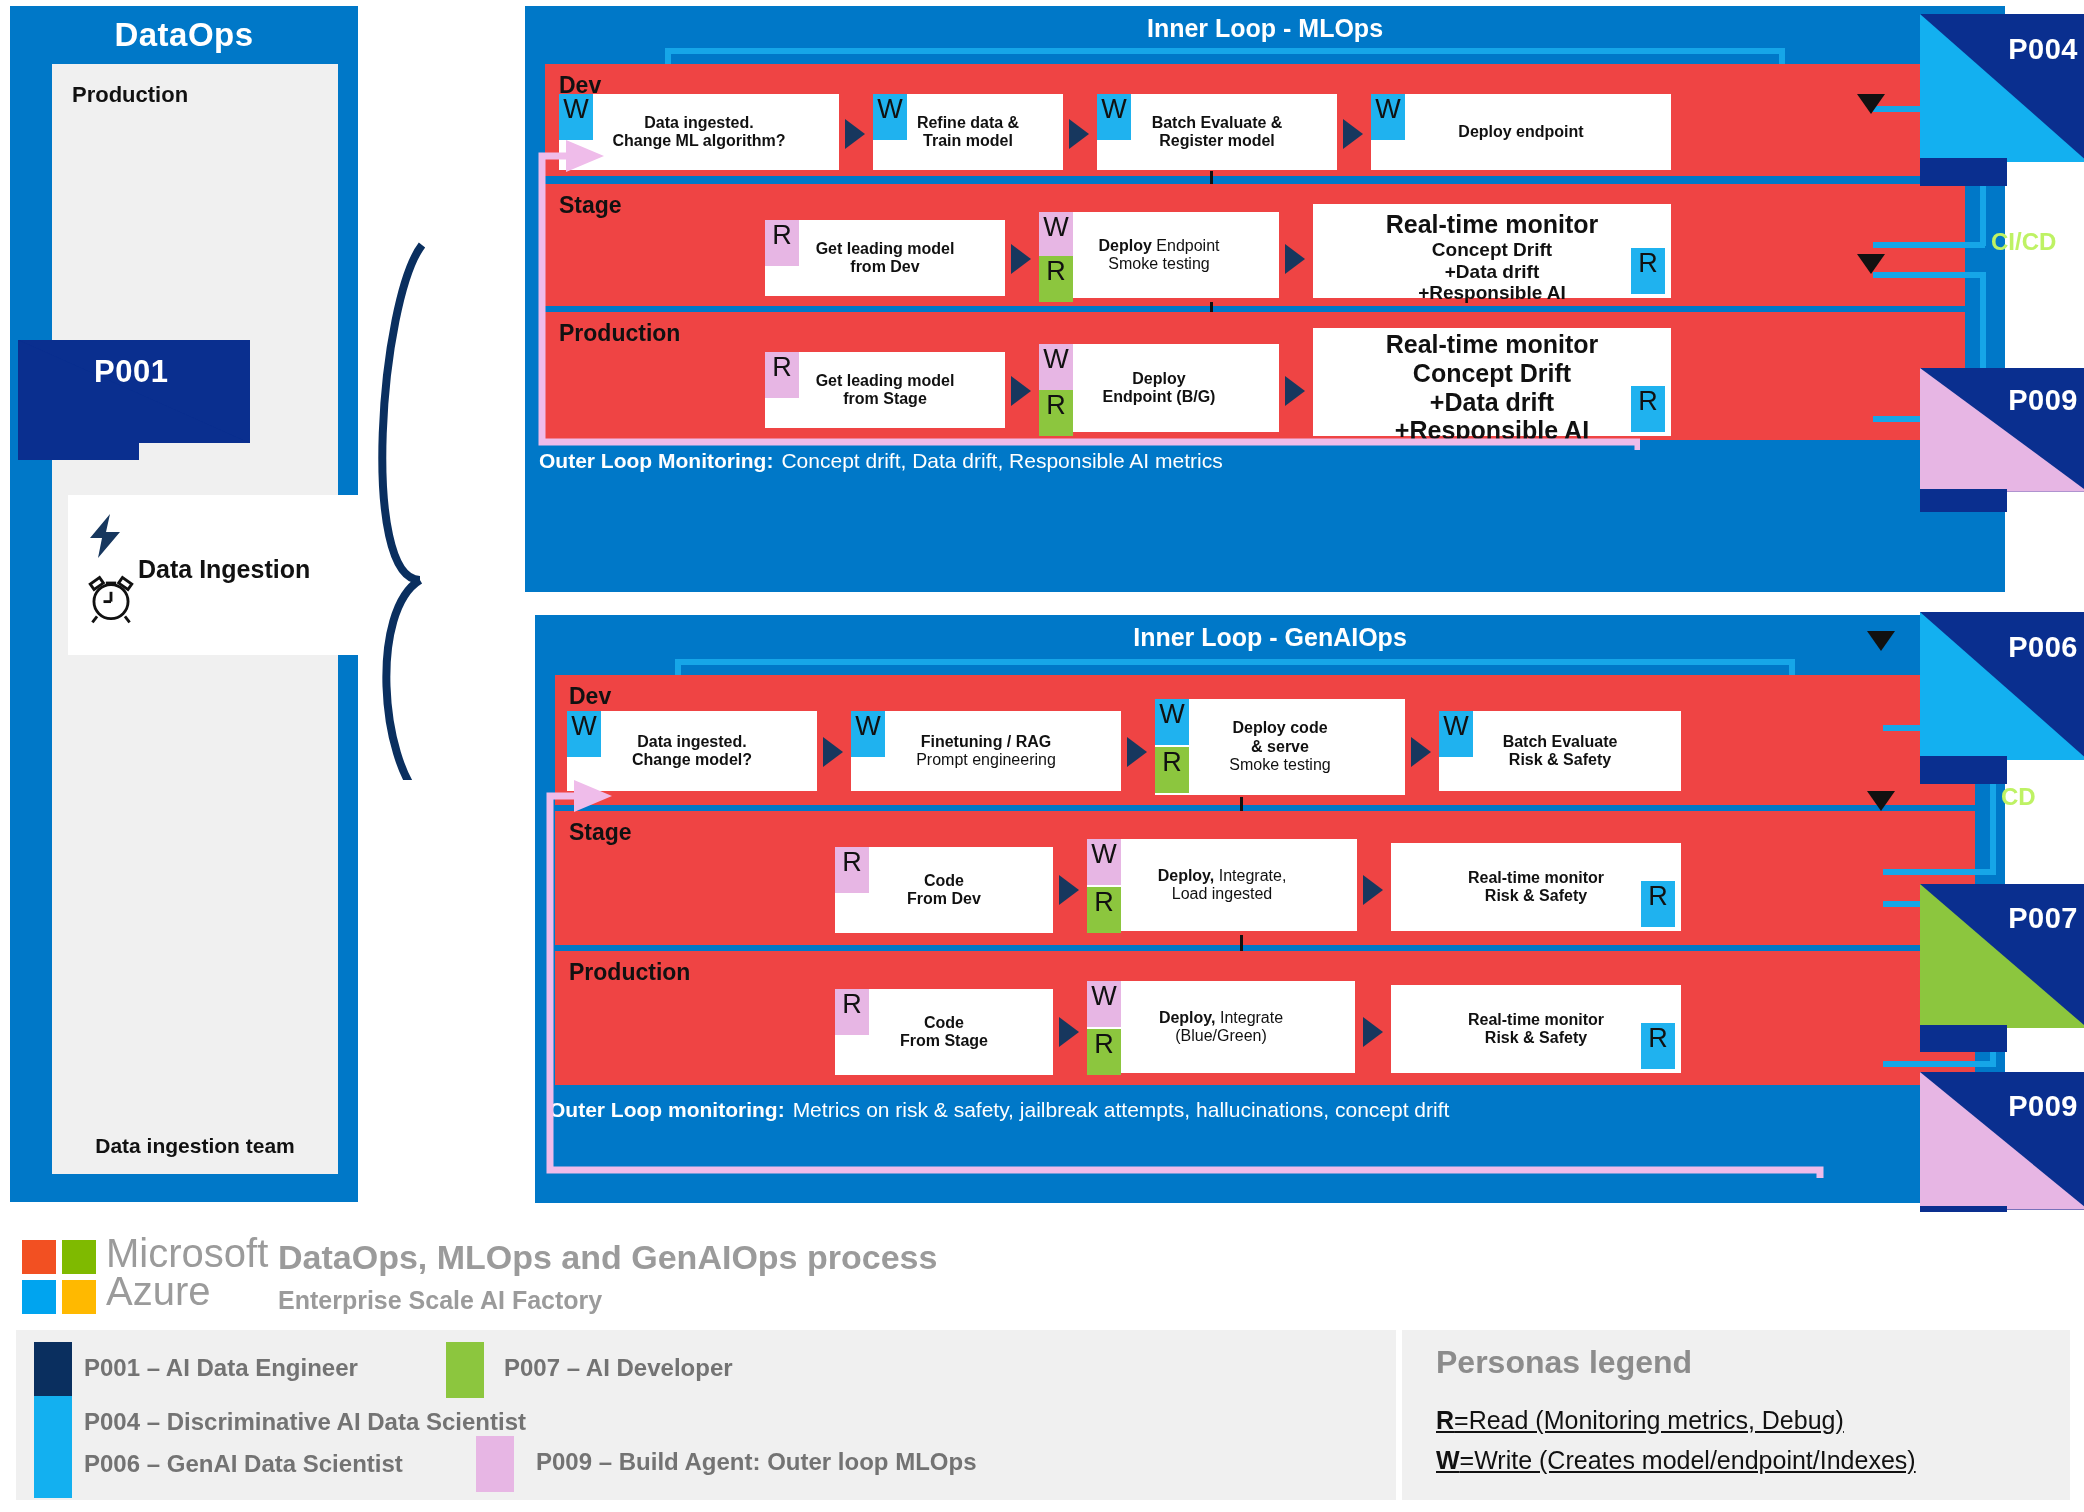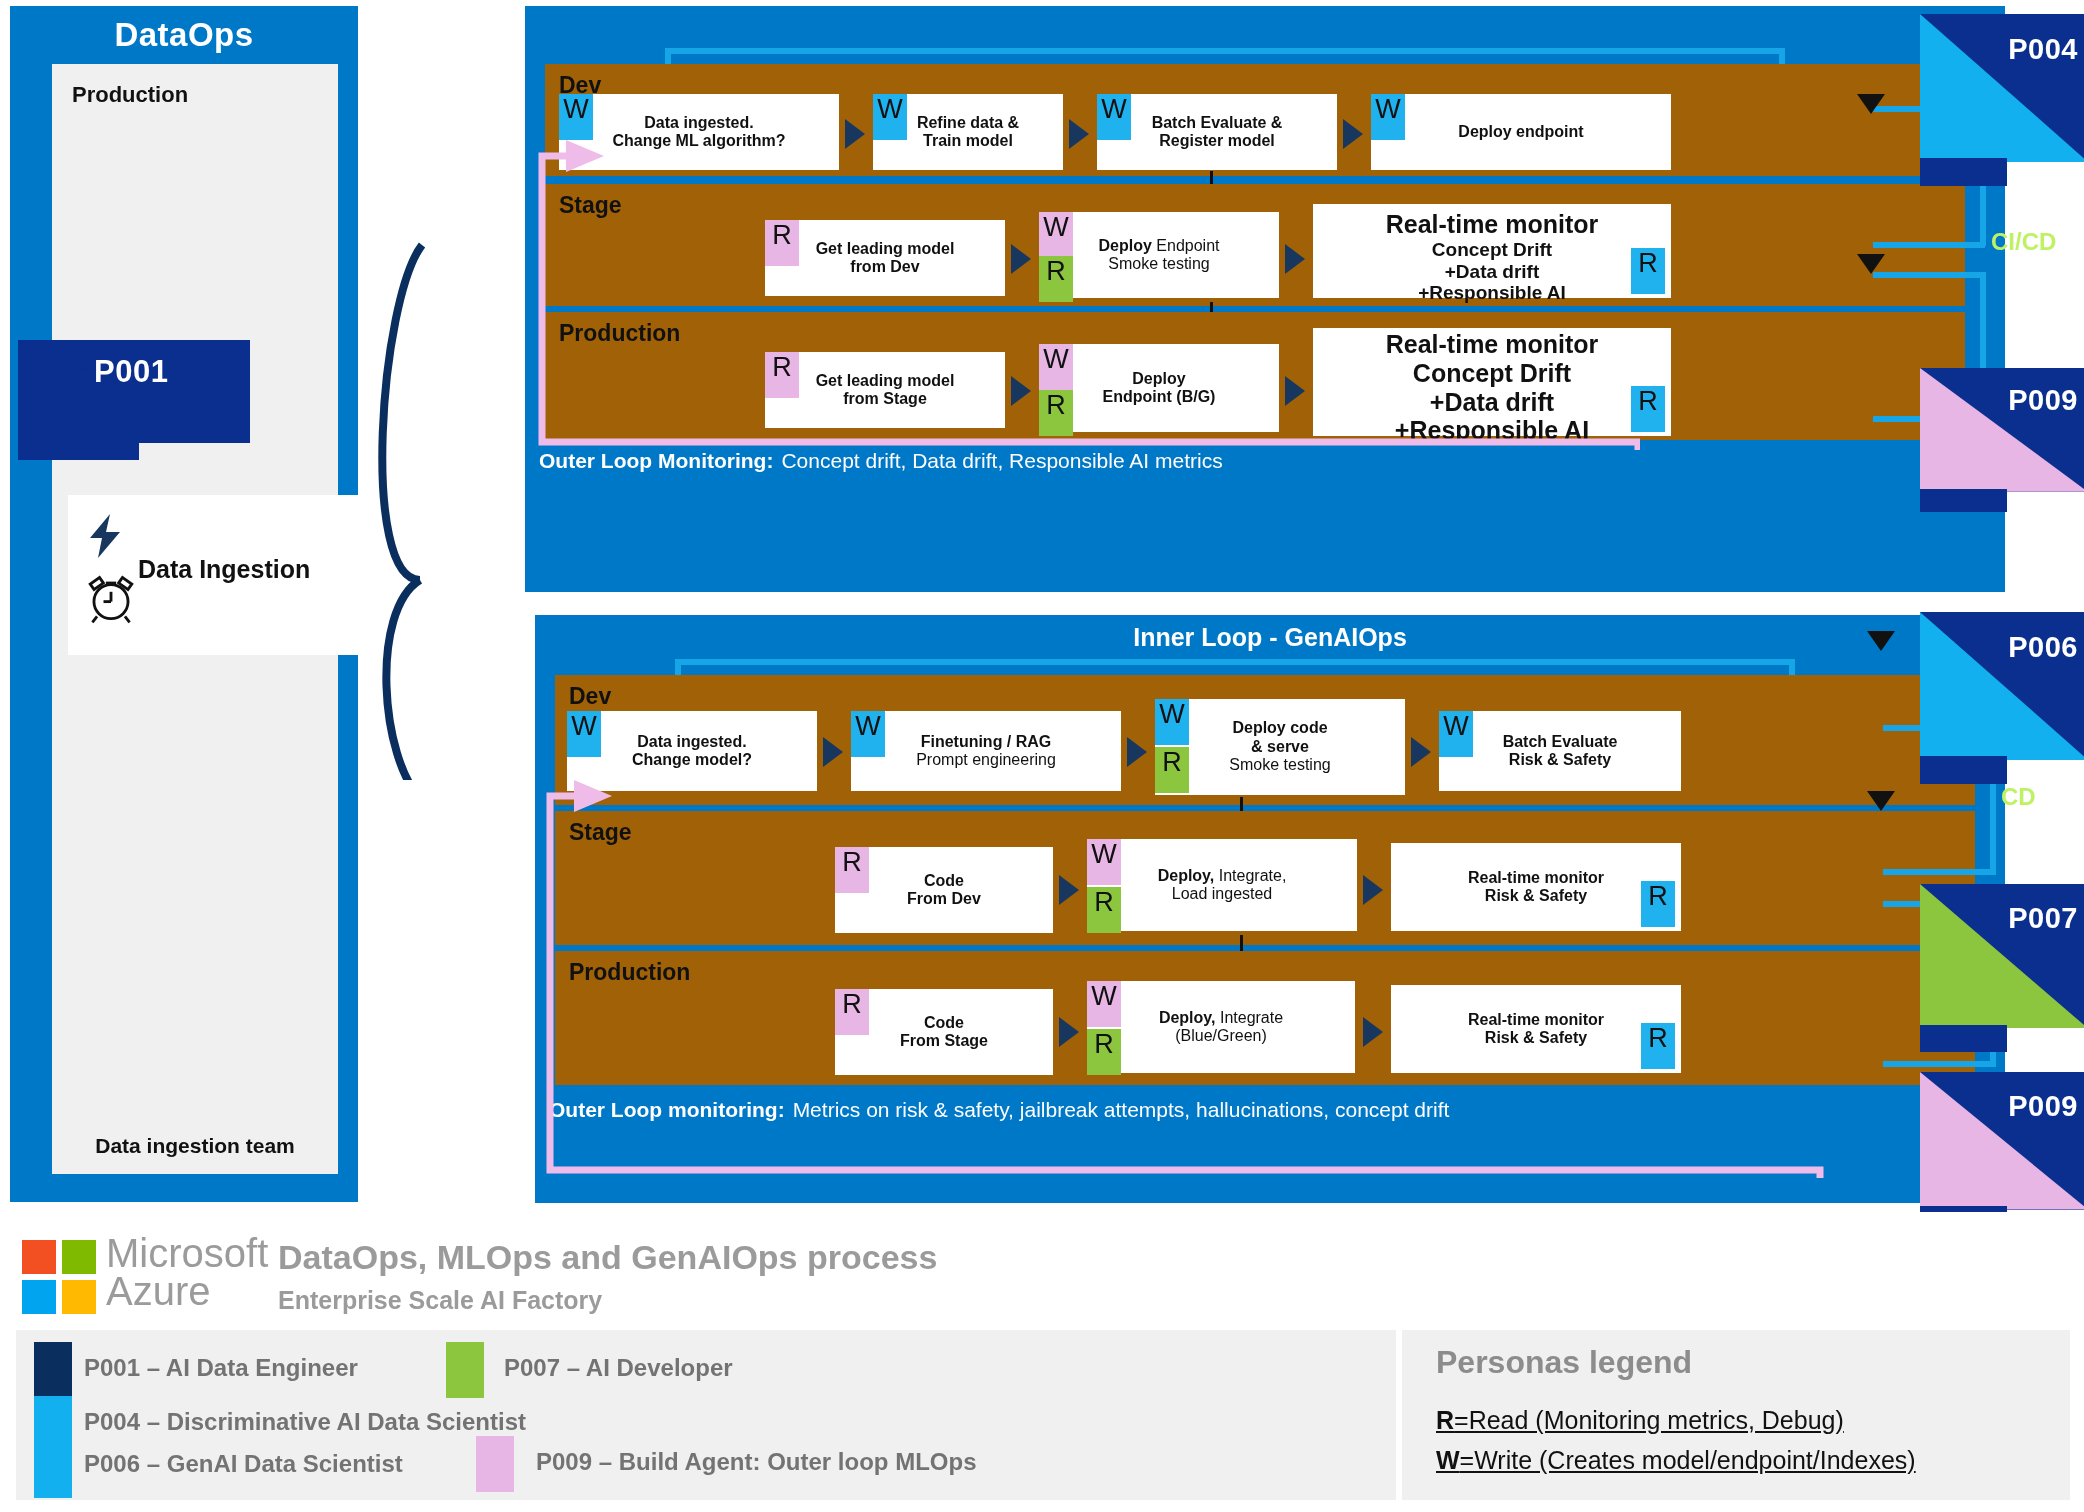--- a/index.html
+++ b/index.html
@@ -30,21 +30,21 @@
 
   
   #p001-flag{left:18px;top:340px;width:232px;height:120px;}
   #p001-flag .lbl{right:auto;left:76px;top:14px;font-size:31px;}
 
   
   #mlops{left:525px;top:6px;width:1480px;height:586px;}
   #genaiops{left:535px;top:615px;width:1470px;height:588px;}
   .loop-title{position:absolute;left:0;top:8px;width:100%;text-align:center;color:#fff;font-size:25px;font-weight:bold;}
 
-  .lane{position:absolute;background:#a16207;}
+  .lane{position:absolute;background:#ef4444;}
   .lane-name{position:absolute;left:14px;top:8px;font-size:23px;font-weight:bold;color:#111;}
 
   
   .step{position:absolute;background:#fff;display:flex;align-items:center;justify-content:center;text-align:center;line-height:1.15;color:#111;}
   .step .t{padding:0 6px;}
   .b{font-weight:bold;}
   .n{font-weight:normal;}
 
   
   .chip{position:absolute;width:34px;height:46px;display:flex;align-items:flex-start;justify-content:center;font-size:27px;color:#111;line-height:1;padding-top:2px;box-sizing:border-box;}
@@ -122,20 +122,21 @@
   </svg>
   <span id="ingest-label">Data Ingestion</span>
 </div>
 
 <svg class="abs" style="left:360px;top:100px;width:220px;height:680px;">
   <path d="M 60 480 C 0 480 20 200 62 145" stroke="#0A2F5F" stroke-width="8" fill="none"></path>
   <path d="M 60 480 C 10 510 20 660 62 700" stroke="#0A2F5F" stroke-width="8" fill="none"></path>
 </svg>
 
 <div class="abs blue-panel" id="mlops">
+  <div class="loop-title">Inner Loop - MLOps</div>
 
   <div class="cy-line" style="left:140px;top:42px;width:1120px;height:6px;"></div>
   <div class="cy-line" style="left:140px;top:42px;width:6px;height:42px;"></div>
   <div class="cy-line" style="left:1254px;top:42px;width:6px;height:42px;"></div>
 
   <div class="lane" style="left:20px;top:58px;width:1420px;height:112px;">
     <div class="lane-name">Dev</div>
     <div class="step" style="left:14px;top:30px;width:280px;height:76px;">
       <div class="t"><span class="b">Data ingested.</span><br><span class="b">Change ML algorithm?</span></div>
       <div class="chip cy" style="left:0;top:0;">W</div>

